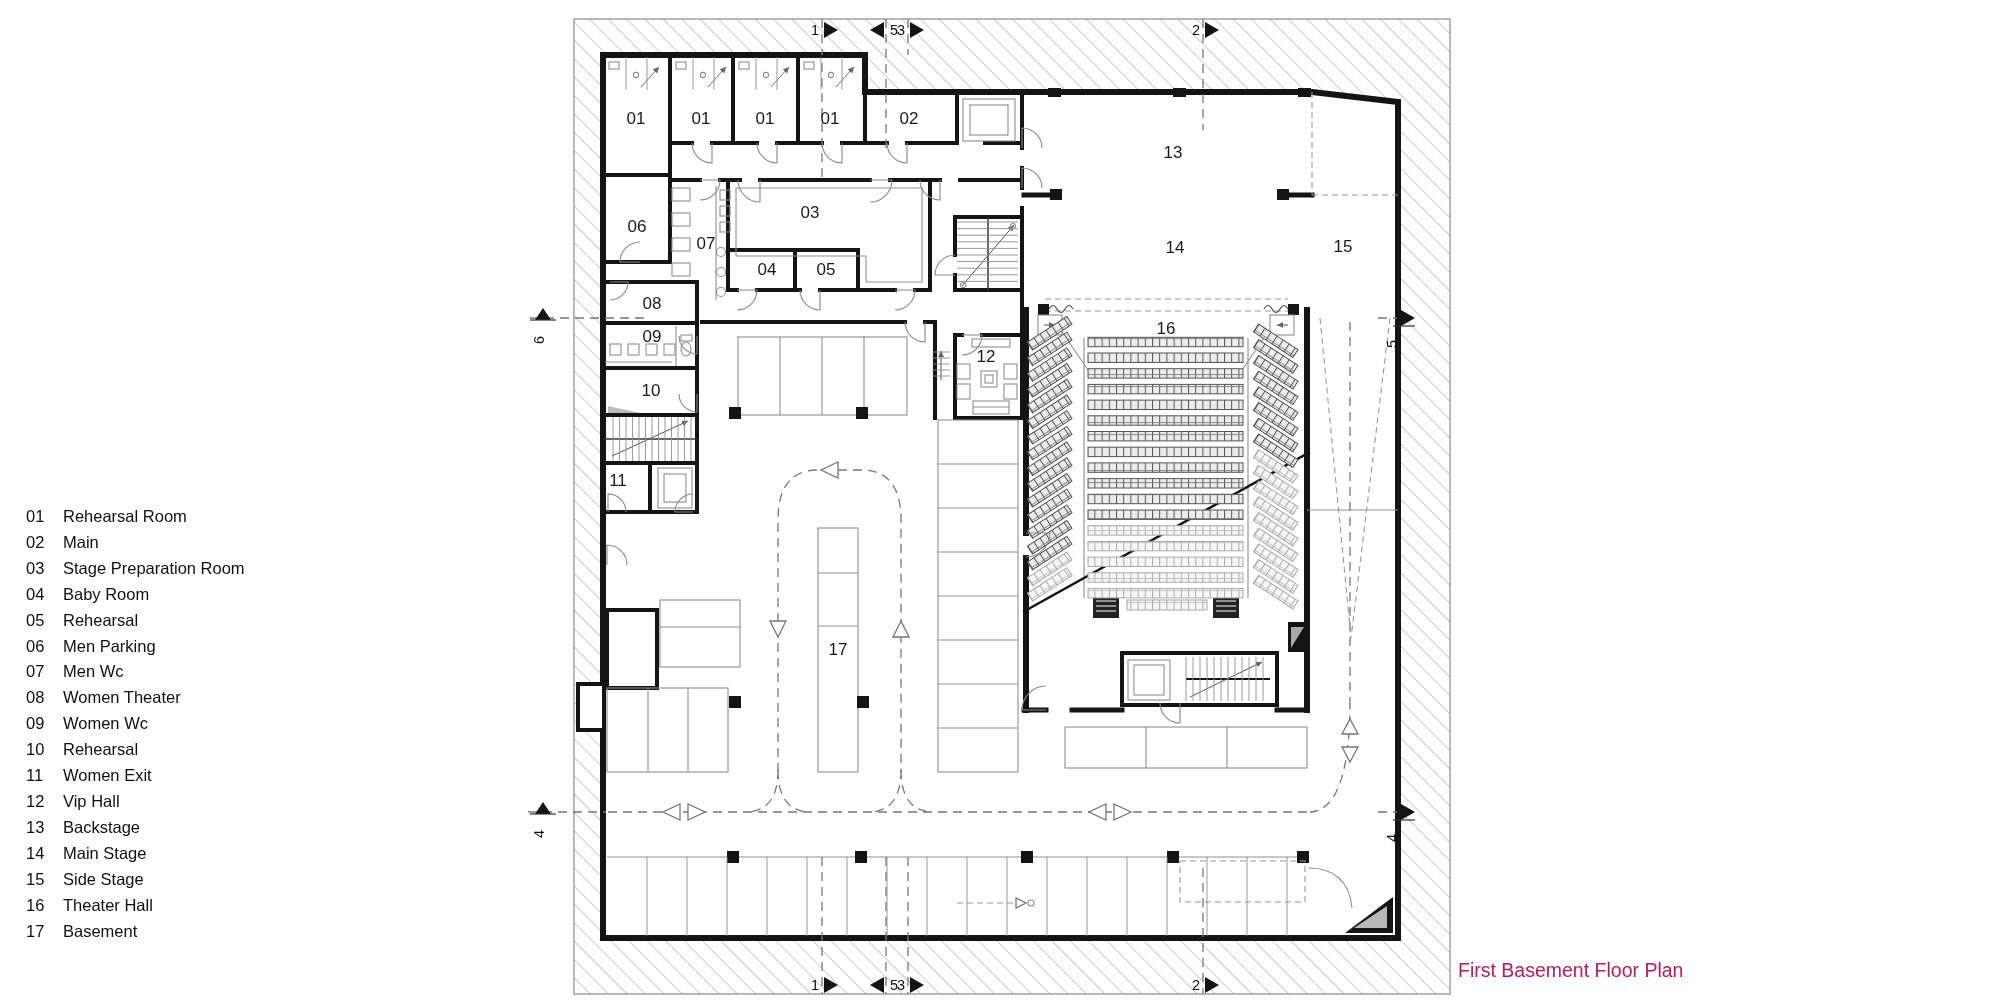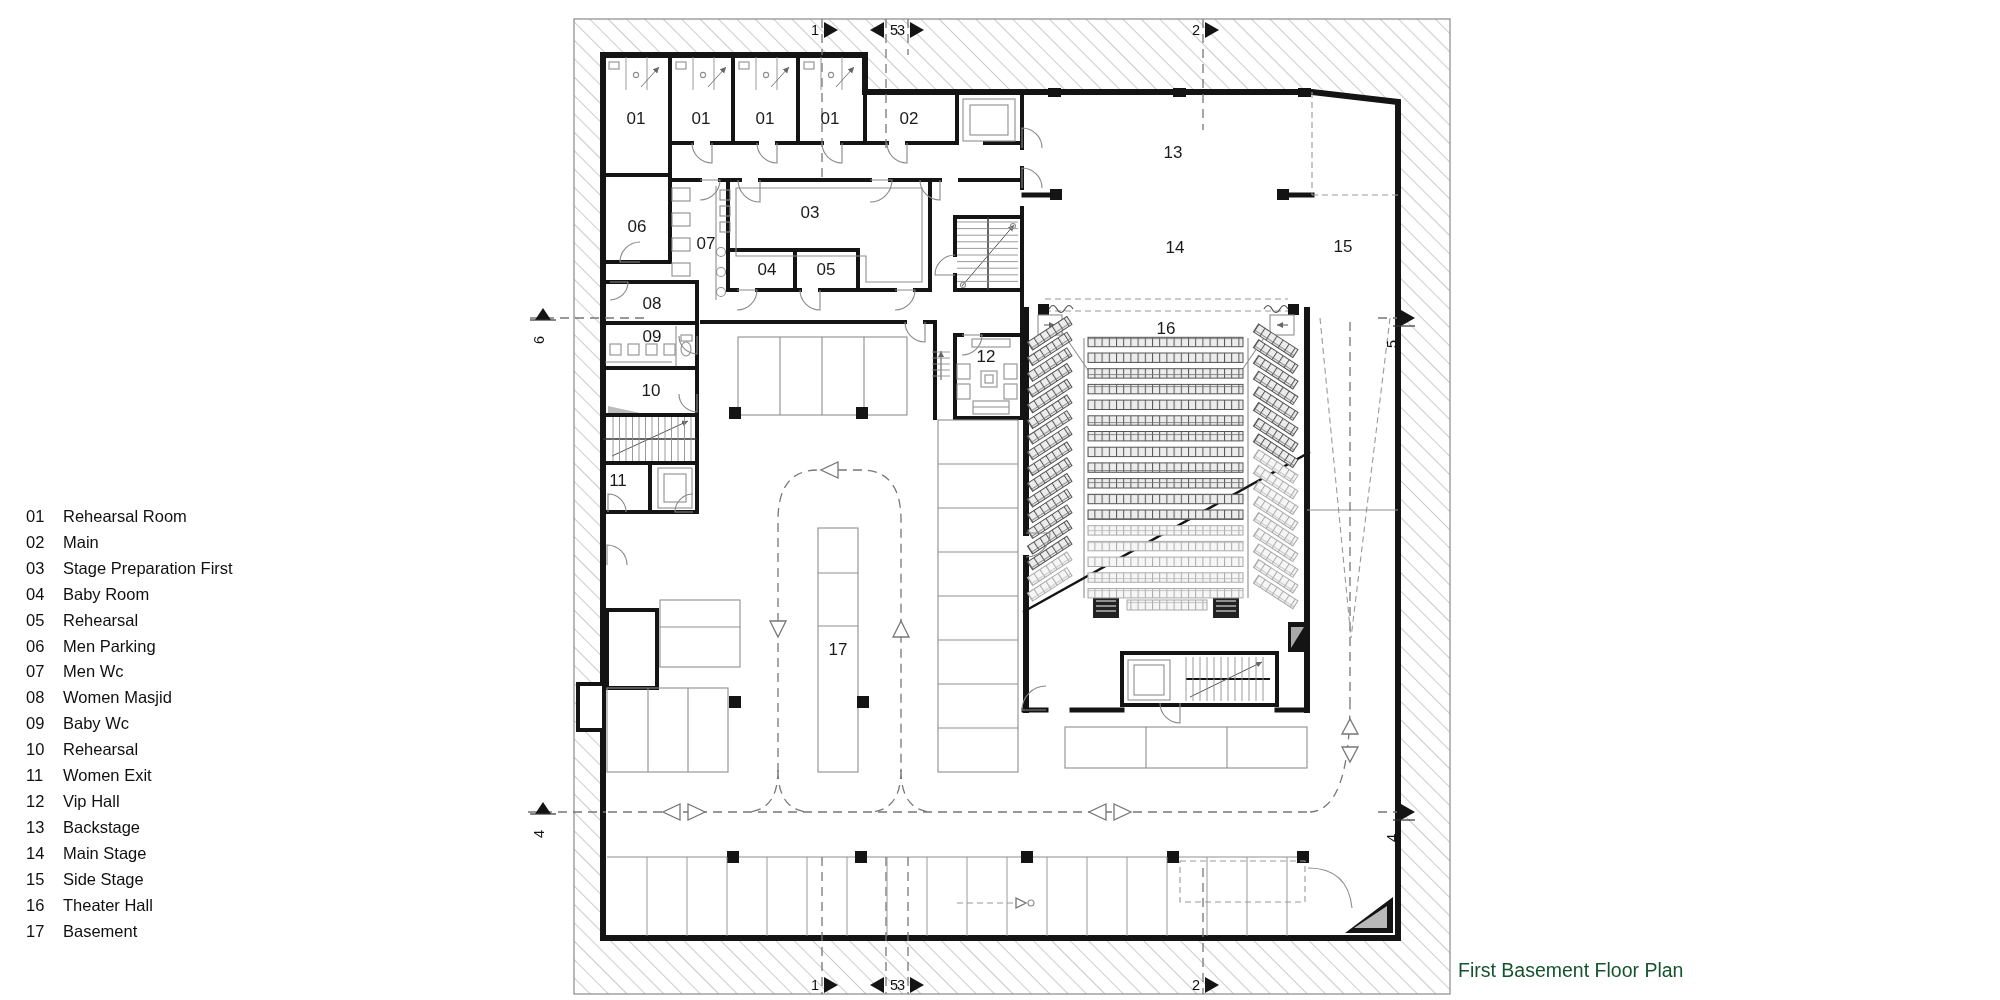--- a/index.html
+++ b/index.html
@@ -14,21 +14,21 @@
   .dash{stroke:#777;stroke-width:1.3;fill:none;stroke-dasharray:9 6}
   .dashL{stroke:#9a9a9a;stroke-width:1.1;fill:none;stroke-dasharray:6 4}
   .blk{fill:#141414;stroke:none}
   .oar{fill:#fff;stroke:#777;stroke-width:1.3}
   .lbl{font-family:"Liberation Sans",sans-serif;font-size:17px;fill:#1a1a1a;text-anchor:middle}
   .mk{font-family:"Liberation Sans",sans-serif;font-size:14.5px;fill:#111;}
   
   .legend{position:absolute;left:26px;top:504px;color:#101010;}
   .leg-row{display:flex;line-height:25.9px;font-size:16.5px;white-space:nowrap;}
   .leg-num{width:37px;flex:0 0 37px;}
-  .plan-title{position:absolute;left:1458px;top:959px;font-size:19.5px;color:#14532d;white-space:nowrap;}
+  .plan-title{position:absolute;left:1458px;top:959px;font-size:19.5px;color:#be185d;white-space:nowrap;}
 </style>
 </head>
 <body>
 
 <div class="canvas">
 
 <svg viewBox="0 0 2000 1000" width="2000" height="1000">
   <defs>
     <pattern id="hatch" width="13" height="13" patternUnits="userSpaceOnUse" patternTransform="rotate(-45)">
       <line x1="0" y1="0" x2="0" y2="13" stroke="#a8a8a8" stroke-width="1.2"></line>
@@ -536,45 +536,45 @@
       <div class="leg-row">
         <span class="leg-num">01</span>
         <span>Rehearsal Room</span>
       </div>
       <div class="leg-row">
         <span class="leg-num">02</span>
         <span>Main</span>
       </div>
       <div class="leg-row">
         <span class="leg-num">03</span>
-        <span>Stage Preparation First</span>
+        <span>Stage Preparation Room</span>
       </div>
       <div class="leg-row">
         <span class="leg-num">04</span>
         <span>Baby Room</span>
       </div>
       <div class="leg-row">
         <span class="leg-num">05</span>
         <span>Rehearsal</span>
       </div>
       <div class="leg-row">
         <span class="leg-num">06</span>
         <span>Men Parking</span>
       </div>
       <div class="leg-row">
         <span class="leg-num">07</span>
         <span>Men Wc</span>
       </div>
       <div class="leg-row">
         <span class="leg-num">08</span>
-        <span>Women Masjid</span>
+        <span>Women Theater</span>
       </div>
       <div class="leg-row">
         <span class="leg-num">09</span>
-        <span>Baby Wc</span>
+        <span>Women Wc</span>
       </div>
       <div class="leg-row">
         <span class="leg-num">10</span>
         <span>Rehearsal</span>
       </div>
       <div class="leg-row">
         <span class="leg-num">11</span>
         <span>Women Exit</span>
       </div>
       <div class="leg-row">

